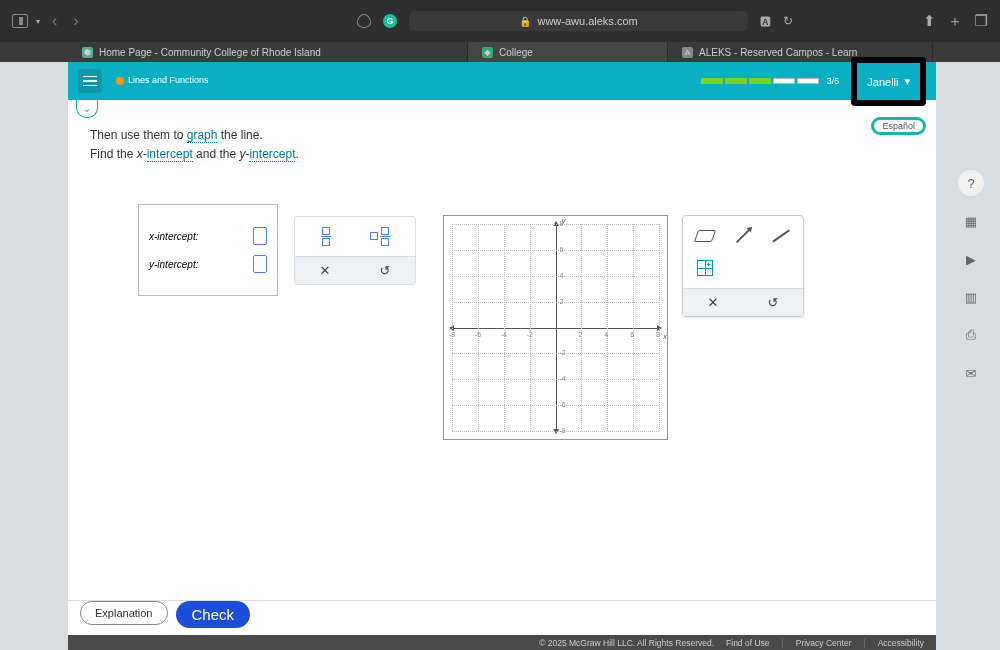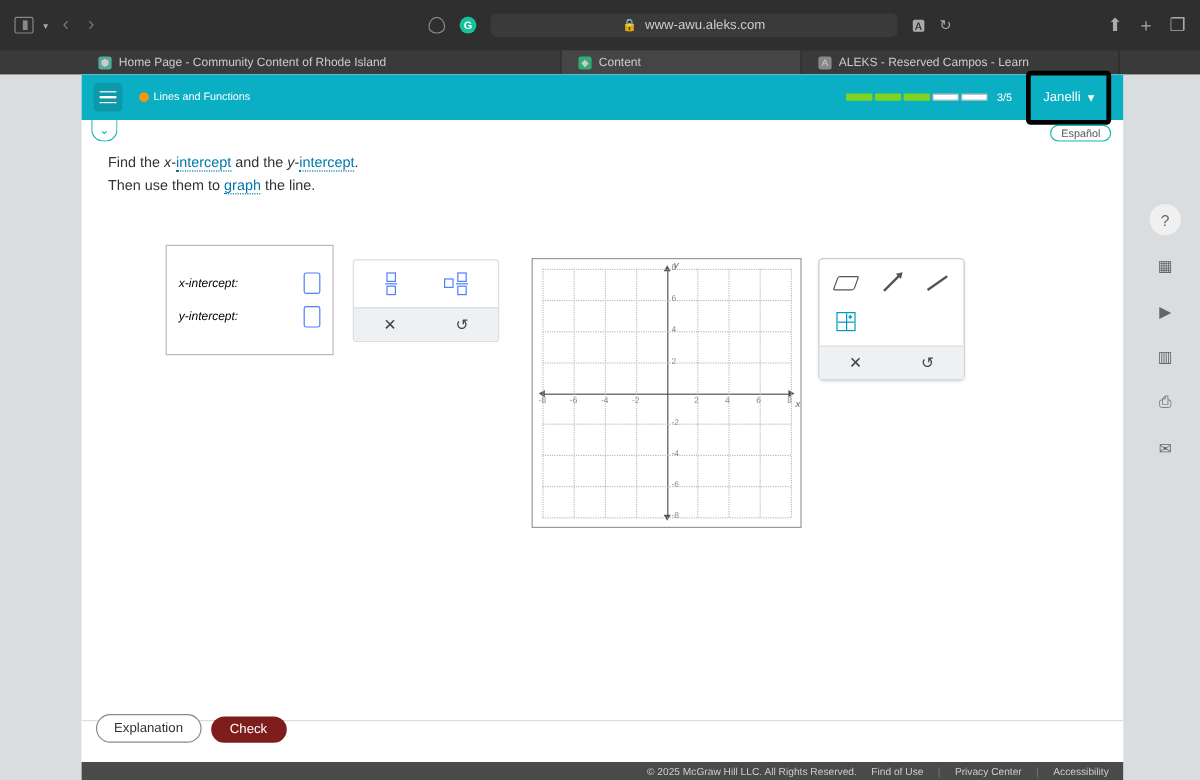--- a/index.html
+++ b/index.html
@@ -29,24 +29,24 @@
 .header{height:38px;background:#0aafc4;display:flex;align-items:center;padding:0 10px;color:#fff;font-size:10px}
 .menu-btn{width:24px;height:24px;background:#0e99aa;border-radius:4px;display:flex;flex-direction:column;justify-content:center;align-items:center;gap:3px;margin-right:14px}
 .menu-btn span{width:14px;height:1.5px;background:#fff}
 .header-text{flex:1}
 .topic-badge{display:inline-flex;align-items:flex-end;gap:4px;font-size:9px;margin-bottom:2px}
 .dot{width:8px;height:8px;background:#ff9500;border-radius:50%}
 .progress{display:flex;gap:2px;margin-right:8px}
 .pseg{width:22px;height:6px;background:#7ed321;border-radius:1px}
 .pseg.empty{background:#fff;border:1px solid #bbb}
 .prog-text{font-size:9px;margin-right:12px}
-.user-btn{border:4px solid #000000;border-radius:4px;padding:12px 10px;font-size:11px;display:flex;align-items:flex-start;gap:6px;color:#fff}
+.user-btn{border:6px solid #000000;border-radius:4px;padding:12px 10px;font-size:11px;display:flex;align-items:flex-end;gap:6px;color:#fff}
 .content{position:relative;padding:10px 14px;height:calc(100% - 38px - 35px - 15px)}
 .chevron-down-box{position:absolute;left:8px;top:0;width:22px;height:18px;border:1px solid #0aafc4;border-top:none;border-radius:0 0 10px 10px;background:#fff;display:flex;align-items:center;justify-content:center;color:#0aafc4;font-size:10px}
-.espanol{position:absolute;right:10px;top:4px;border:1px solid #14b8a6;border-radius:10px;padding:1px 8px;font-size:9px;color:#555}
+.espanol{position:absolute;right:10px;top:17px;border:3px solid #14b8a6;border-radius:10px;padding:1px 8px;font-size:9px;color:#555}
 .question{margin-left:8px;margin-top:16px;font-size:12px;color:#333;line-height:1.6}
 .equation{font-family:'Times New Roman',serif;font-style:italic;font-size:13px;margin:10px 0 10px 20px}
 .link{color:#0077aa;text-decoration:none;border-bottom:1px dotted #0077aa}
 .work-area{display:flex;gap:16px;margin-top:40px;margin-left:56px;align-items:center}
 .intercept-box{border:1px solid #bbb;width:140px;padding:12px 10px;font-size:10px;font-style:italic;font-family:'Times New Roman',serif}
 .irow{display:flex;justify-content:space-between;align-items:center;margin:10px 0}
 .ibox{width:14px;height:18px;border:1.5px solid #4d7fff;border-radius:2px}
 .tool-panel{border:1px solid #ddd;border-radius:3px;width:122px;background:#fff}
 .tool-row{display:flex;justify-content:space-around;padding:10px 6px}
 .frac-icon{display:flex;flex-direction:column;align-items:center;gap:1px}
@@ -75,23 +75,23 @@
 .pencil{width:18px;height:2px;background:#555;transform:rotate(-45deg);position:relative}
 .pencil::after{content:'';position:absolute;right:-4px;top:-2px;border-left:5px solid #555;border-top:3px solid transparent;border-bottom:3px solid transparent}
 .line-tool{width:20px;height:1.5px;background:#555;transform:rotate(-35deg)}
 .grid-tool{width:16px;height:16px;border:1.5px solid #0099bb;position:relative}
 .grid-tool::before{content:'';position:absolute;left:50%;top:0;bottom:0;width:1px;background:#0099bb}
 .grid-tool::after{content:'';position:absolute;top:50%;left:0;right:0;height:1px;background:#0099bb}
 .gt-star{position:absolute;font-size:7px;color:#0099bb;top:1px;right:2px}
 .side-tools{position:absolute;right:-48px;top:70px;display:flex;flex-direction:column;gap:12px}
 .side-btn{width:26px;height:26px;background:#f0f0f0;border-radius:50%;display:flex;align-items:center;justify-content:center;font-size:13px;color:#666}
 .side-btn.sq{border-radius:4px;background:transparent}
-.footer-btns{position:absolute;bottom:15px;left:0;right:0;height:35px;border-top:1px solid #ddd;display:flex;align-items:flex-end;padding:16px 12px;gap:8px;background:#fff}
+.footer-btns{position:absolute;bottom:15px;left:0;right:0;height:35px;border-top:1px solid #ddd;display:flex;align-items:flex-start;padding:0 12px;gap:8px;background:#fff}
 .btn-outline{border:1px solid #888;background:#fff;color:#333;border-radius:16px;padding:5px 14px;font-size:11px}
-.btn-primary{background:#7f1d1d;color:#fff;border:none;border-radius:16px;padding:5px 16px;font-size:11px}
+.btn-primary{background:#1d4ed8;color:#fff;border:none;border-radius:16px;padding:5px 16px;font-size:15px}
 .legal{position:absolute;bottom:0;left:0;right:0;height:15px;background:#4a4a4a;color:#ccc;font-size:8.5px;display:flex;align-items:center;justify-content:flex-end;padding:0 12px;gap:12px}
 .legal span{cursor:default}
 </style>
 </head>
 <body>
 
 <div class="browser-bar">
   <div class="bb-left">
     <div class="bb-icon">
         <div class="bb-side"></div>
@@ -113,25 +113,25 @@
   <div class="bb-right">
     <span>⬆</span>
     <span>＋</span>
     <span>❐</span>
   </div>
 </div>
 
 <div class="tabs-bar">
   <div class="tab tab1">
     <div class="tab-icon">⬢</div>
-    <span>Home Page - Community Content of Rhode Island</span>
+    <span>Home Page - Community College of Rhode Island</span>
   </div>
   <div class="tab tab2">
     <div class="tab-icon tab-icon2">◆</div>
-    <span>Content</span>
+    <span>College</span>
   </div>
   <div class="tab tab3">
     <div class="tab-icon tab-icon3">A</div>
     <span>ALEKS - Reserved Campos - Learn</span>
   </div>
 </div>
 
 <div class="page-area">
   <div class="main">
 
@@ -160,24 +160,24 @@
         <span>▾</span>
       </div>
     </div>
 
     <div class="content">
       <div class="chevron-down-box">⌄</div>
       <div class="espanol">Español</div>
 
       <div class="question">
         <div>
+          <span>Then use them to </span><a class="link">graph</a><span> the line.</span>
+        </div>
+        <div>
           <span>Find the </span><i>x</i>-<a class="link">intercept</a><span> and the </span><i>y</i>-<a class="link">intercept</a><span>.</span>
-        </div>
-        <div>
-          <span>Then use them to </span><a class="link">graph</a><span> the line.</span>
         </div>
       </div>
 
       <div class="work-area">
         <div class="intercept-box">
           <div class="irow">
             <span>x-intercept:</span>
             <div class="ibox"></div>
           </div>
           <div class="irow">

